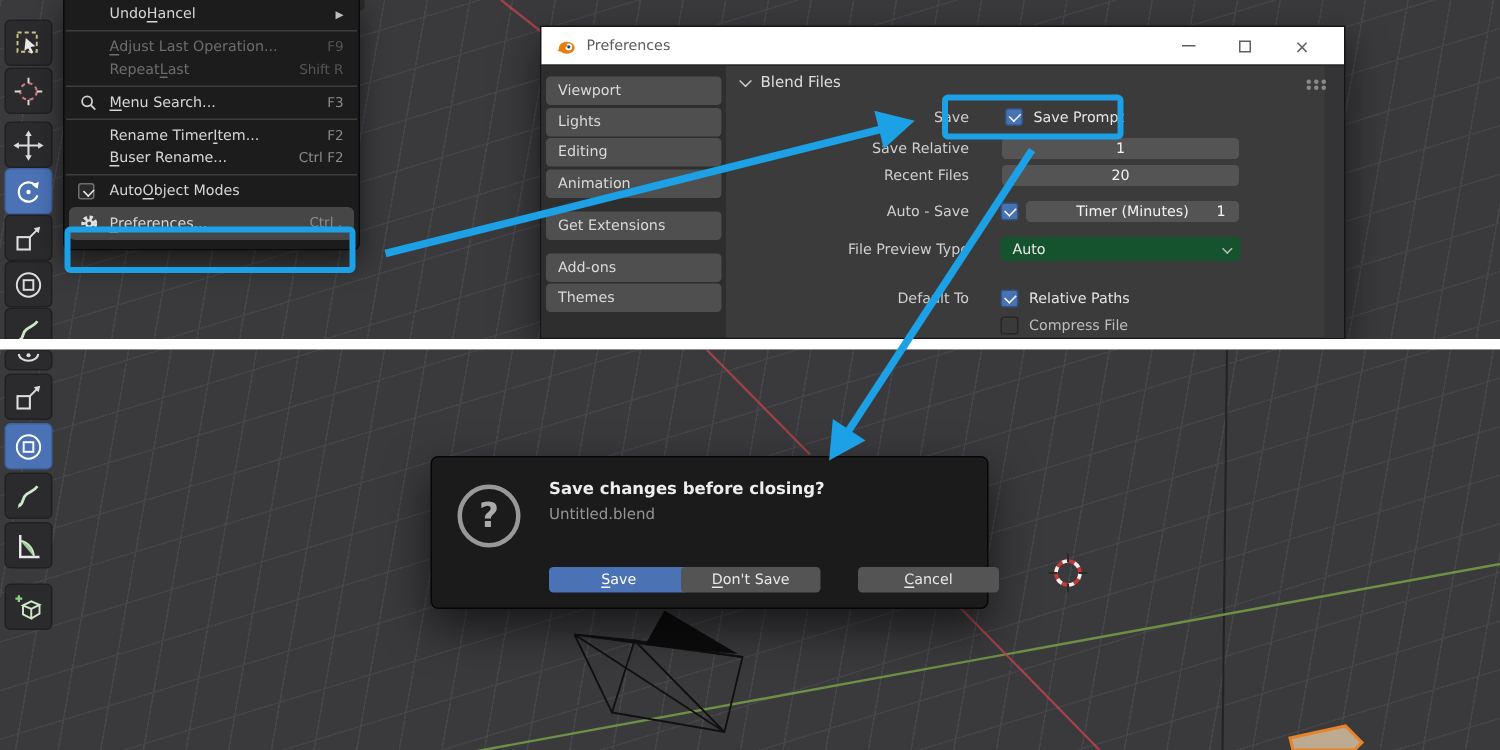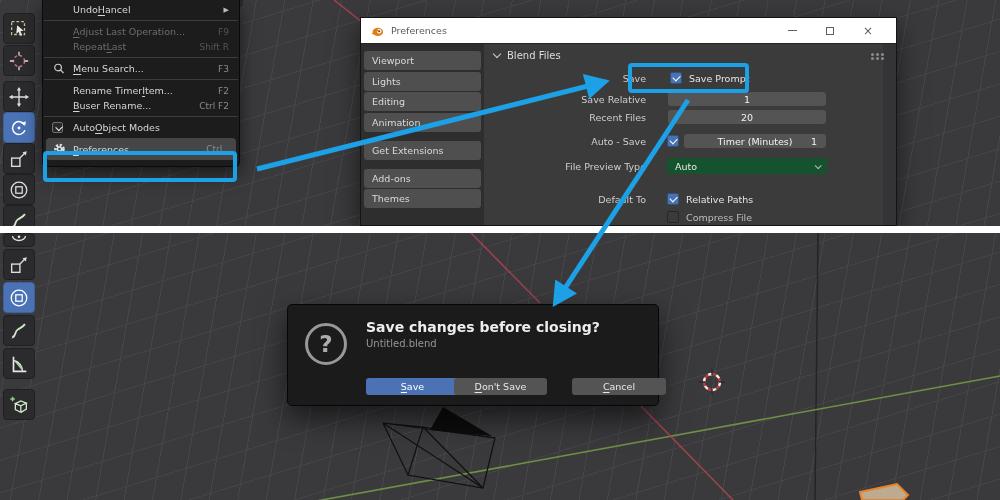--- a/index.html
+++ b/index.html
@@ -86,21 +86,21 @@
   .cb.off { background:#3a3a3a; border:1px solid #272727; }
   .cblab { margin-left:7px; color:#e6e6e6; font-size:9.5px; }
   .dim { color:#bdbdbd; }
 
   
   .dialog { position:absolute; left:287px; top:71px; width:372px; height:102px; background:#1b1b1b;
             border:1px solid #060606; border-radius:5px; box-shadow:0 12px 30px rgba(0,0,0,.6); z-index:10; }
   .qicon { position:absolute; left:17px; top:18px; width:42px; height:42px; border:3px solid #989898;
            border-radius:50%; color:#ababab; font-size:23px; font-weight:bold;
            display:flex; align-items:center; justify-content:center; }
-  .dtitle { position:absolute; left:78px; top:14px; color:#ededed; font-size:14px; font-weight:600; }
+  .dtitle { position:absolute; left:78px; top:14px; color:#ededed; font-size:11px; font-weight:600; }
   .dfile { position:absolute; left:78px; top:33px; color:#969696; font-size:10px; }
   .dbtn { position:absolute; top:73px; width:93px; height:17px; border-radius:3px; background:#545454;
           color:#e8e8e8; font-size:9.5px; display:flex; align-items:center; justify-content:center; }
   .dbtn.primary { background:#4a72b5; color:#fff; }
 
   
   .hlbox { position:absolute; border:4px solid #1ca0e6; border-radius:4px; z-index:40; }
   .arrows { position:absolute; inset:0; z-index:45; pointer-events:none; }
 </style>
 </head>

